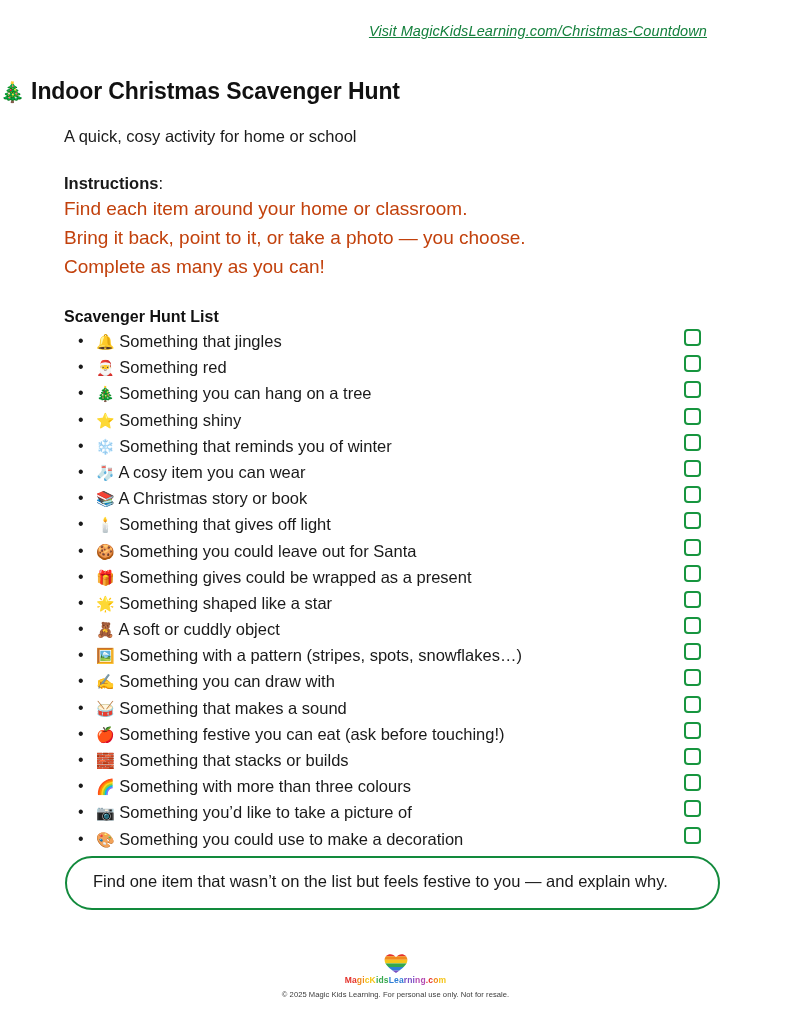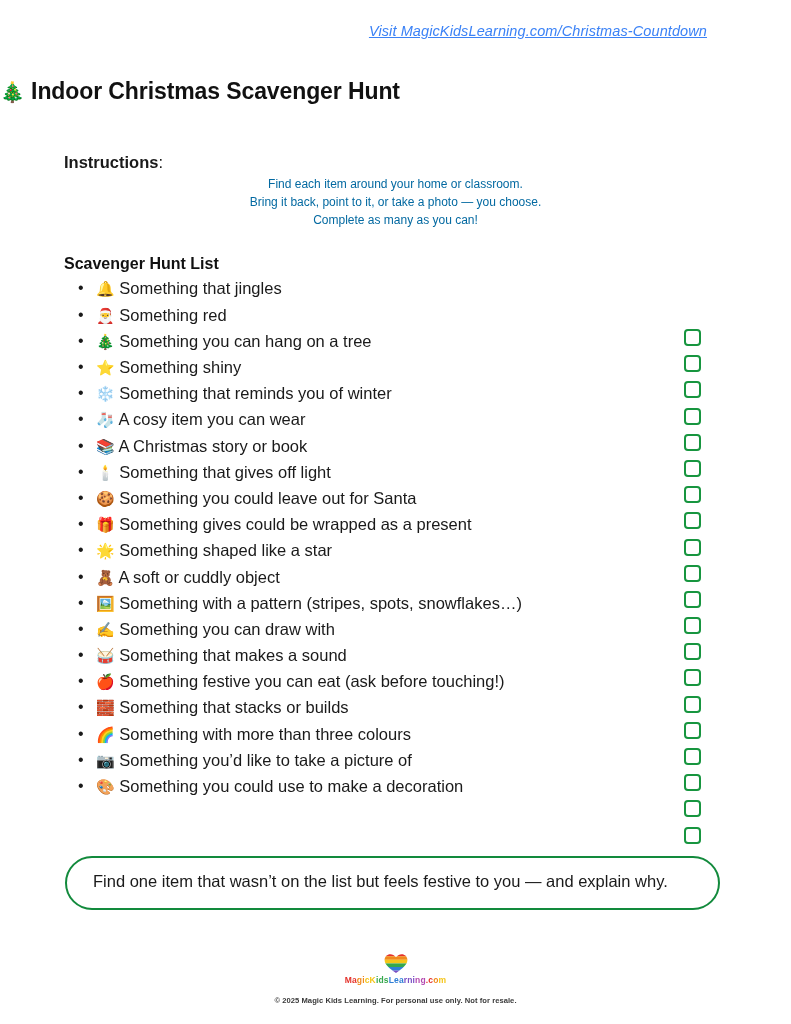--- a/index.html
+++ b/index.html
@@ -26,21 +26,21 @@
   
   .top-link-row {
     position: absolute;
     top: 22px;
     right: 84px;
     text-align: right;
   }
   .top-link {
     font-style: italic;
     font-size: 14.5px;
-    color: #3b82f6;
+    color: #15803d;
     text-decoration: underline;
     letter-spacing: 0.1px;
     white-space: nowrap;
   }
 
   
   .title {
     position: absolute;
     top: 78px;
     left: 0;
@@ -68,25 +68,24 @@
   }
   .spacer-lg { height: 24px; }
   .instr-head {
     font-size: 16.5px;
     line-height: 1.5;
     margin: 0;
     color: #1a1a1a;
   }
   .instr-head b { font-weight: bold; }
   .instr-line {
-    font-size: 12px;
+    font-size: 19px;
     line-height: 1.52;
     margin: 0;
-    color: #0369a1;
-    text-align: center;
+    color: #c2410c;
   }
 
   
   .list-head {
     font-size: 16px;
     font-weight: bold;
     color: #111111;
     margin: 26px 0 0 0;
   }
   .hunt-list {
@@ -173,40 +172,40 @@
   .brand {
     font-size: 8.5px;
     letter-spacing: 0.15px;
     margin-top: 1px;
     font-weight: bold;
   }
   .brand span { display: inline; }
   .copyright {
     font-size: 7.6px;
     color: #3a3a3a;
-    margin-top: 11px;
+    margin-top: 5px;
     letter-spacing: 0.05px;
-    font-weight: bold;
   }
 </style>
 </head>
 <body>
 
 <div class="page">
 
   <div class="top-link-row">
     <a class="top-link" href="#">Visit MagicKidsLearning.com/Christmas-Countdown</a>
   </div>
 
   <div class="title">
     <span class="emoji">🎄</span>
     <span>Indoor Christmas Scavenger Hunt</span>
   </div>
 
   <div class="content">
+    <p class="intro">A quick, cosy activity for home or school</p>
 
     <div class="spacer-lg"></div>
 
     <p class="instr-head"><b>Instructions</b><span>:</span></p>
     <p class="instr-line">Find each item around your home or classroom.</p>
     <p class="instr-line">Bring it back, point to it, or take a photo — you choose.</p>
     <p class="instr-line">Complete as many as you can!</p>
 
     <p class="list-head">Scavenger Hunt List</p>
     <ul class="hunt-list" id="hunt-list">

